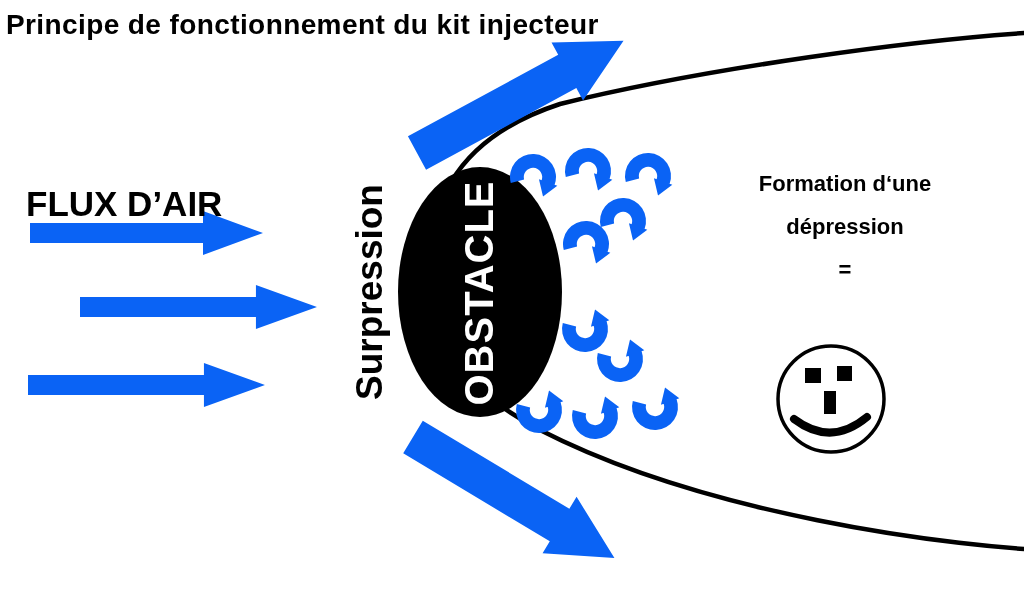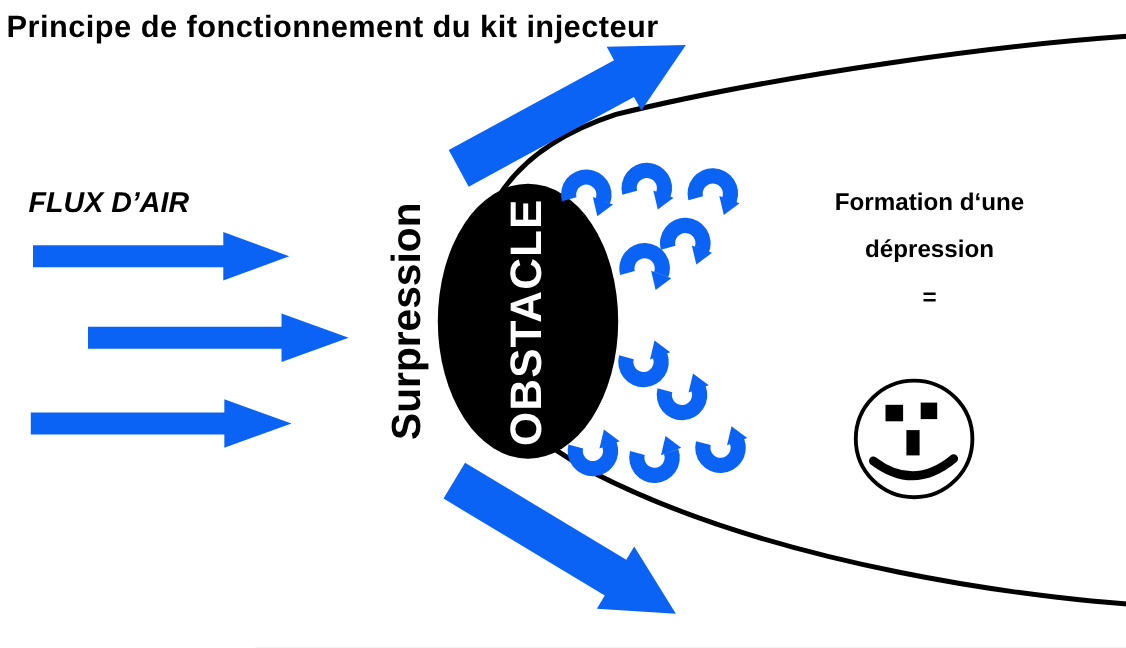--- a/index.html
+++ b/index.html
@@ -7,21 +7,21 @@
     position:relative;
     width:1024px;height:589px;
     background:var(--bg,#fff);
     overflow:hidden;
     font-family:"Liberation Sans","DejaVu Sans",sans-serif;
     color:var(--ink,#000);
   }
   .scene svg{position:absolute;left:0;top:0;}
   .label{position:absolute;font-weight:bold;white-space:nowrap;}
   .title{left:6px;top:9px;font-size:28px;letter-spacing:.4px;}
-  .flux{left:26px;top:169px;font-size:26px;font-style:italic;}
+  .flux{left:26px;top:184px;font-size:35px;}
   .rot{transform:translate(-50%,-50%) rotate(-90deg);transform-origin:center;}
   .surpression{left:370px;top:292px;font-size:37px;}
   .obstacle-label{left:479px;top:293px;font-size:40px;color:#fff;letter-spacing:1px;}
   .right-block{
     position:absolute;left:688px;top:162px;width:314px;
     font-weight:bold;font-size:22px;line-height:43px;text-align:center;
   }
   .blue-shape{fill:var(--blue,#0A63F5);}
   .outline{stroke:var(--ink,#000);fill:none;}
 </style>

